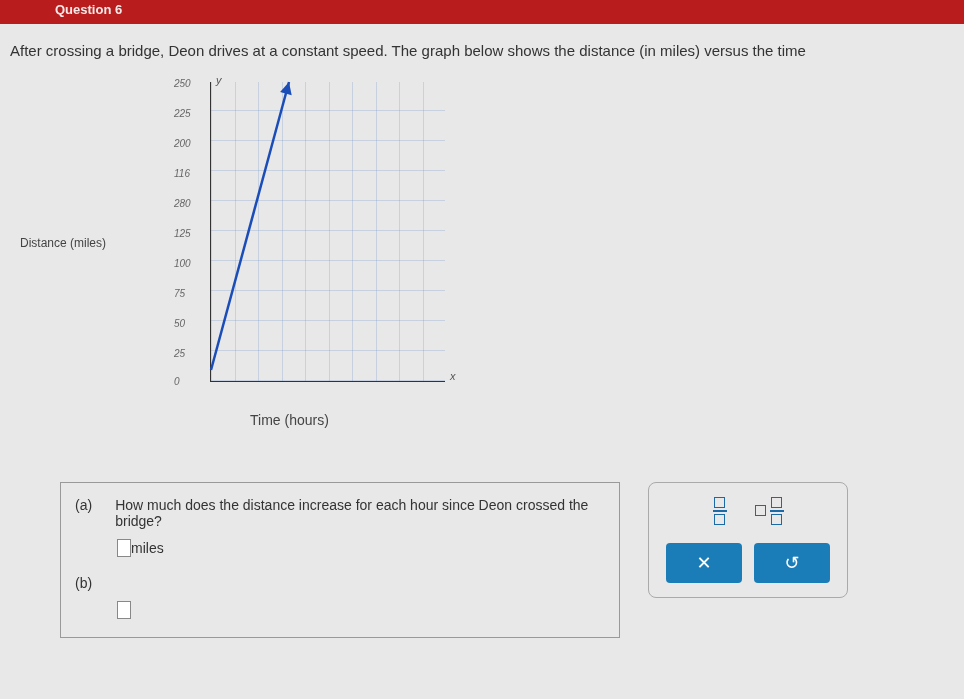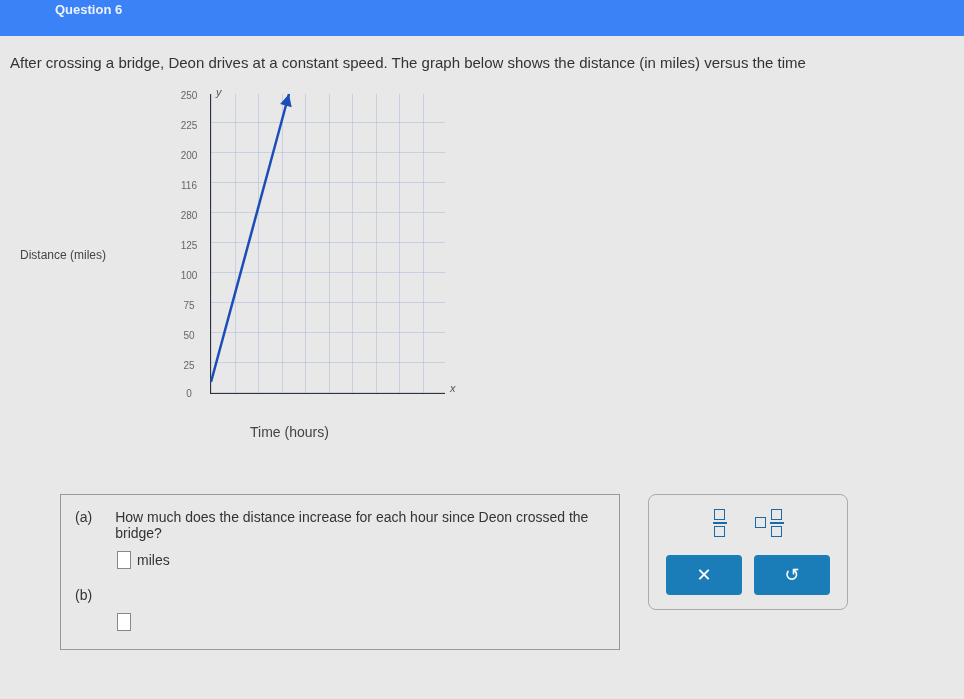--- a/index.html
+++ b/index.html
@@ -5,22 +5,22 @@
   * { box-sizing: border-box; margin: 0; padding: 0; }
   body {
     font-family: Arial, sans-serif;
     background: #e8e8e8;
     width: 964px;
     height: 699px;
     overflow: hidden;
     position: relative;
   }
   .top-bar {
-    background: #3b82f6;
-    height: 36px;
+    background: #b91c1c;
+    height: 24px;
     width: 100%;
     position: relative;
     padding-left: 20px;
   }
   .question-tag {
     position: absolute;
     left: 55px;
     top: 2px;
     color: #fff;
     font-weight: bold;
@@ -55,22 +55,23 @@
     top: 340px;
     font-size: 14px;
     color: #444;
     text-align: center;
   }
   .y-tick {
     position: absolute;
     right: 256px;
     font-size: 10px;
     color: #666;
-    text-align: center;
+    text-align: left;
     width: 30px;
+    font-style: italic;
   }
   .grid-area {
     position: absolute;
     left: 190px;
     top: 10px;
     width: 235px;
     height: 300px;
     border-left: 1.5px solid #333;
     border-bottom: 1.5px solid #333;
   }
@@ -107,21 +108,21 @@
   .question-box {
     border: 1px solid #999;
     padding: 14px 14px 18px 14px;
     width: 560px;
     background: #e8e8e8;
     font-size: 14px;
     color: #333;
   }
   .q-row { display: flex; gap: 14px; margin-bottom: 10px; }
   .q-label { width: 28px; }
-  .q-units { margin-left: 42px; margin-top: 8px; margin-bottom: 18px; display:flex; align-items:center; gap:6px;}
+  .q-units { margin-left: 42px; margin-top: 8px; margin-bottom: 18px; display:flex; align-items:center; }
   .ans-box {
     display: inline-block;
     width: 14px;
     height: 18px;
     border: 1px solid #888;
     background: #fff;
     vertical-align: middle;
   }
   .tool-panel {
     border: 1px solid #aaa;

